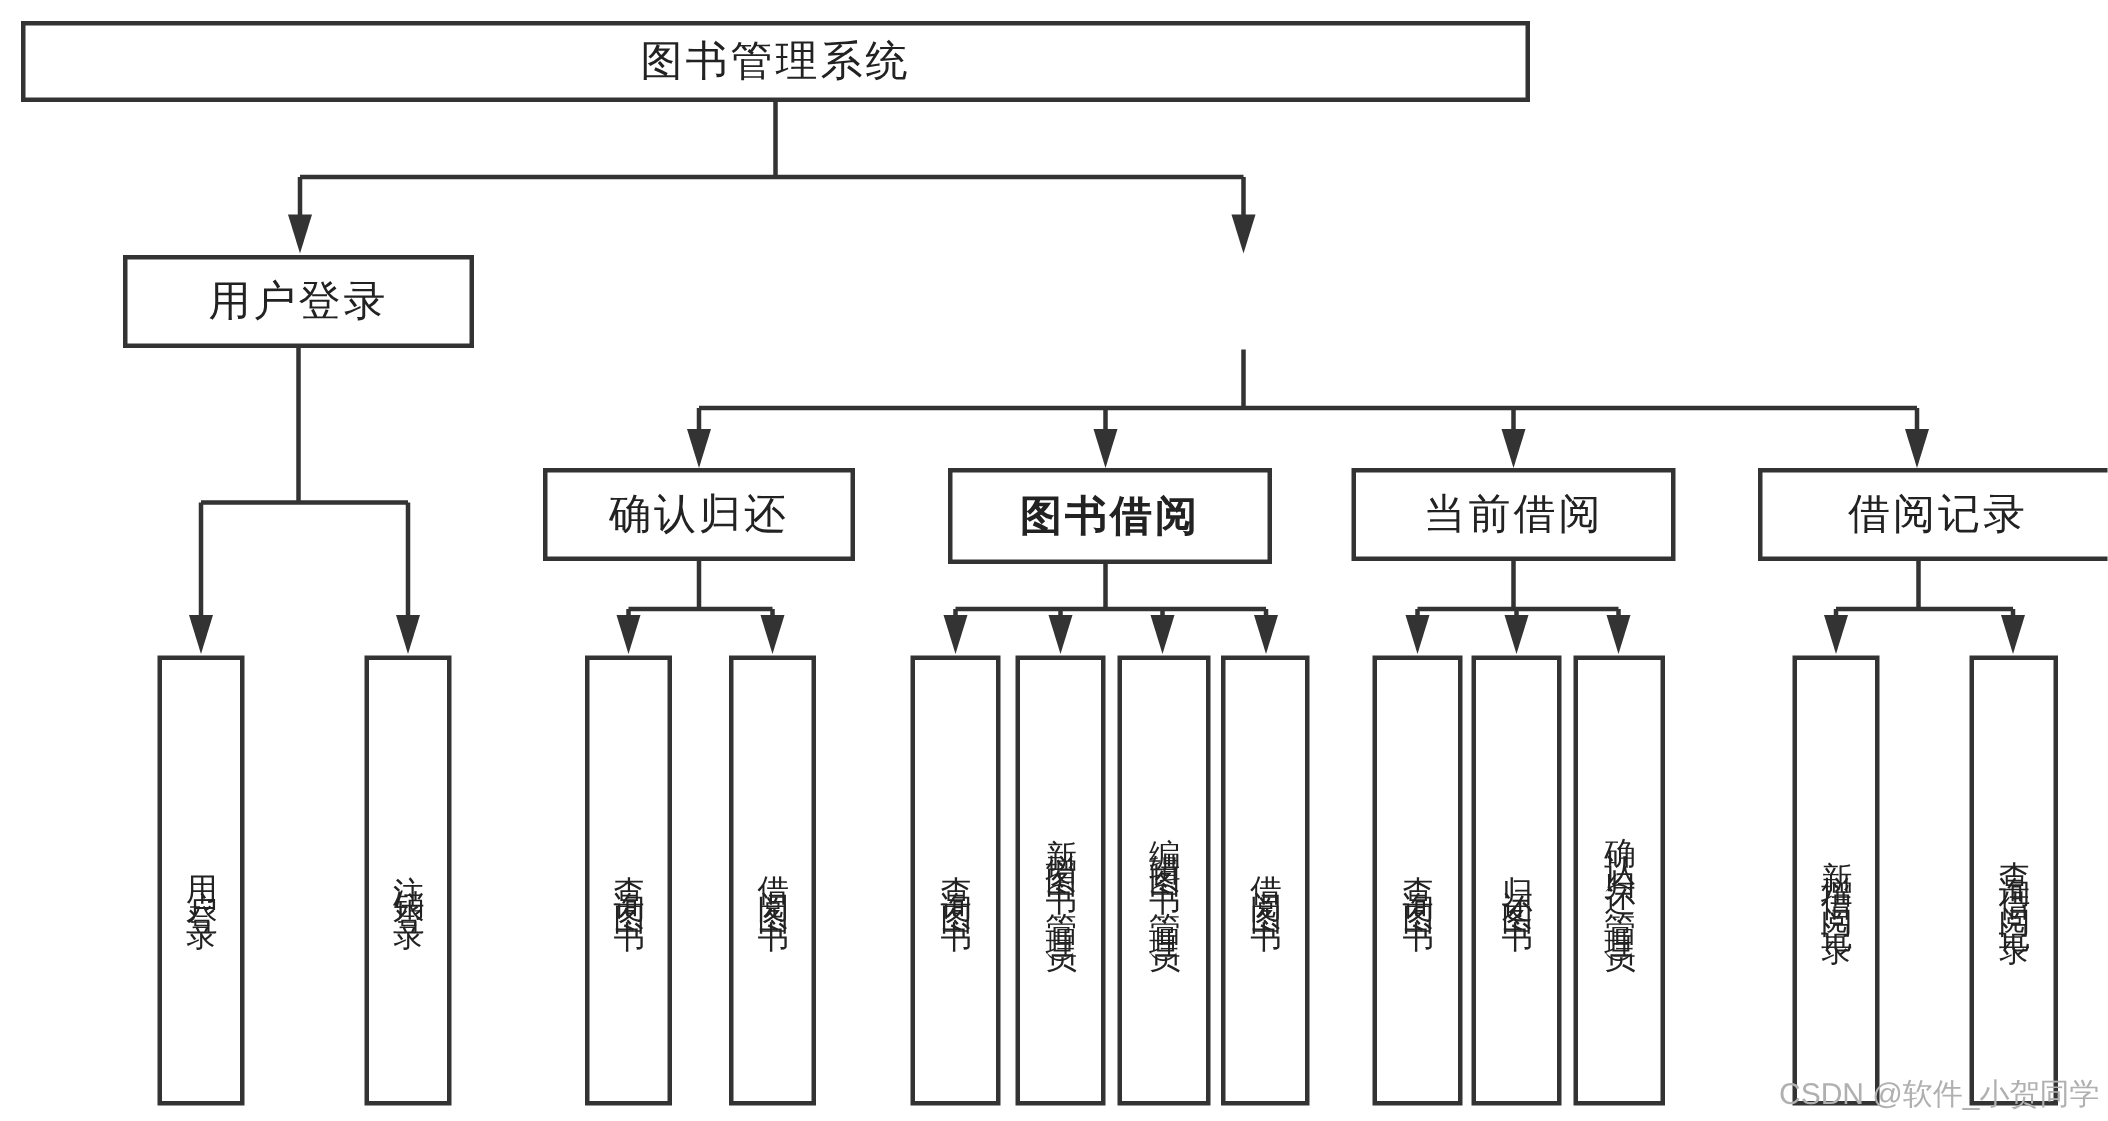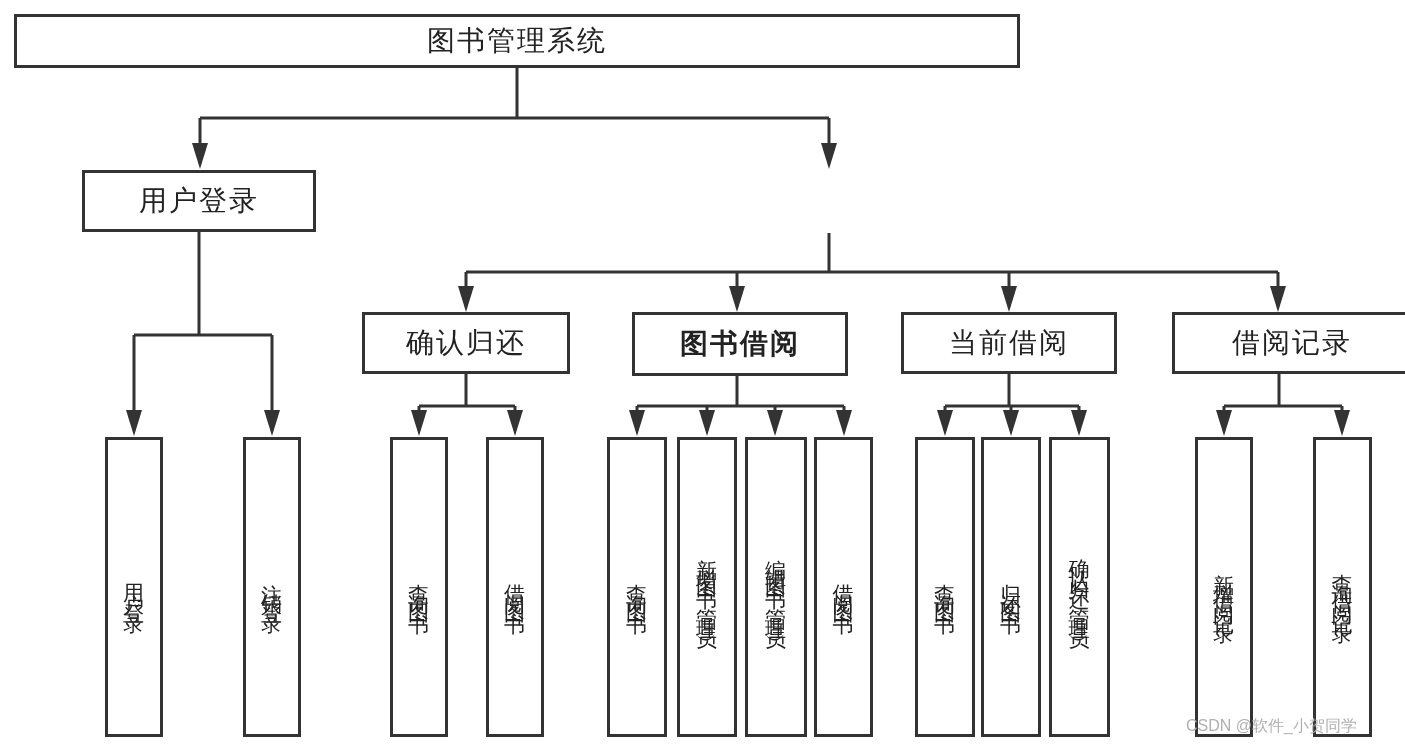--- a/index.html
+++ b/index.html
@@ -56,21 +56,21 @@
   .n-c3{left:745px;width:62px;}
   .n-c4{left:814px;width:59px;}
   .n-d1{left:915px;width:60px;}
   .n-d2{left:981px;width:60px;}
   .n-d3{left:1049px;width:61px;}
   .n-e1{left:1195px;width:58px;}
   .n-e2{left:1313px;width:59px;}
   .watermark{
     position:absolute;
     left:1186px;top:716px;
-    font-size:16px;
+    font-size:20px;
     color:var(--wm);
     white-space:nowrap;
     z-index:5;
   }
 </style>
 </head>
 <body>
 
 <div class="canvas">
 

